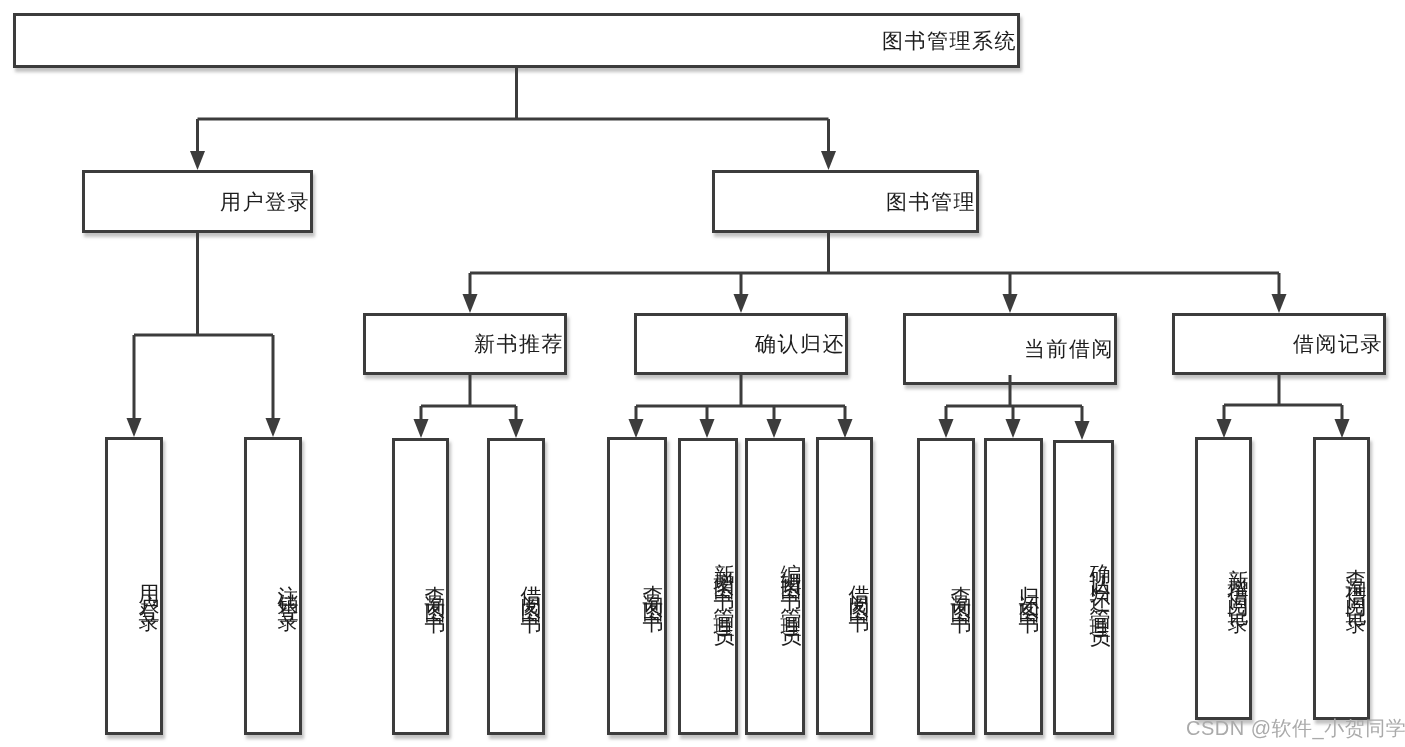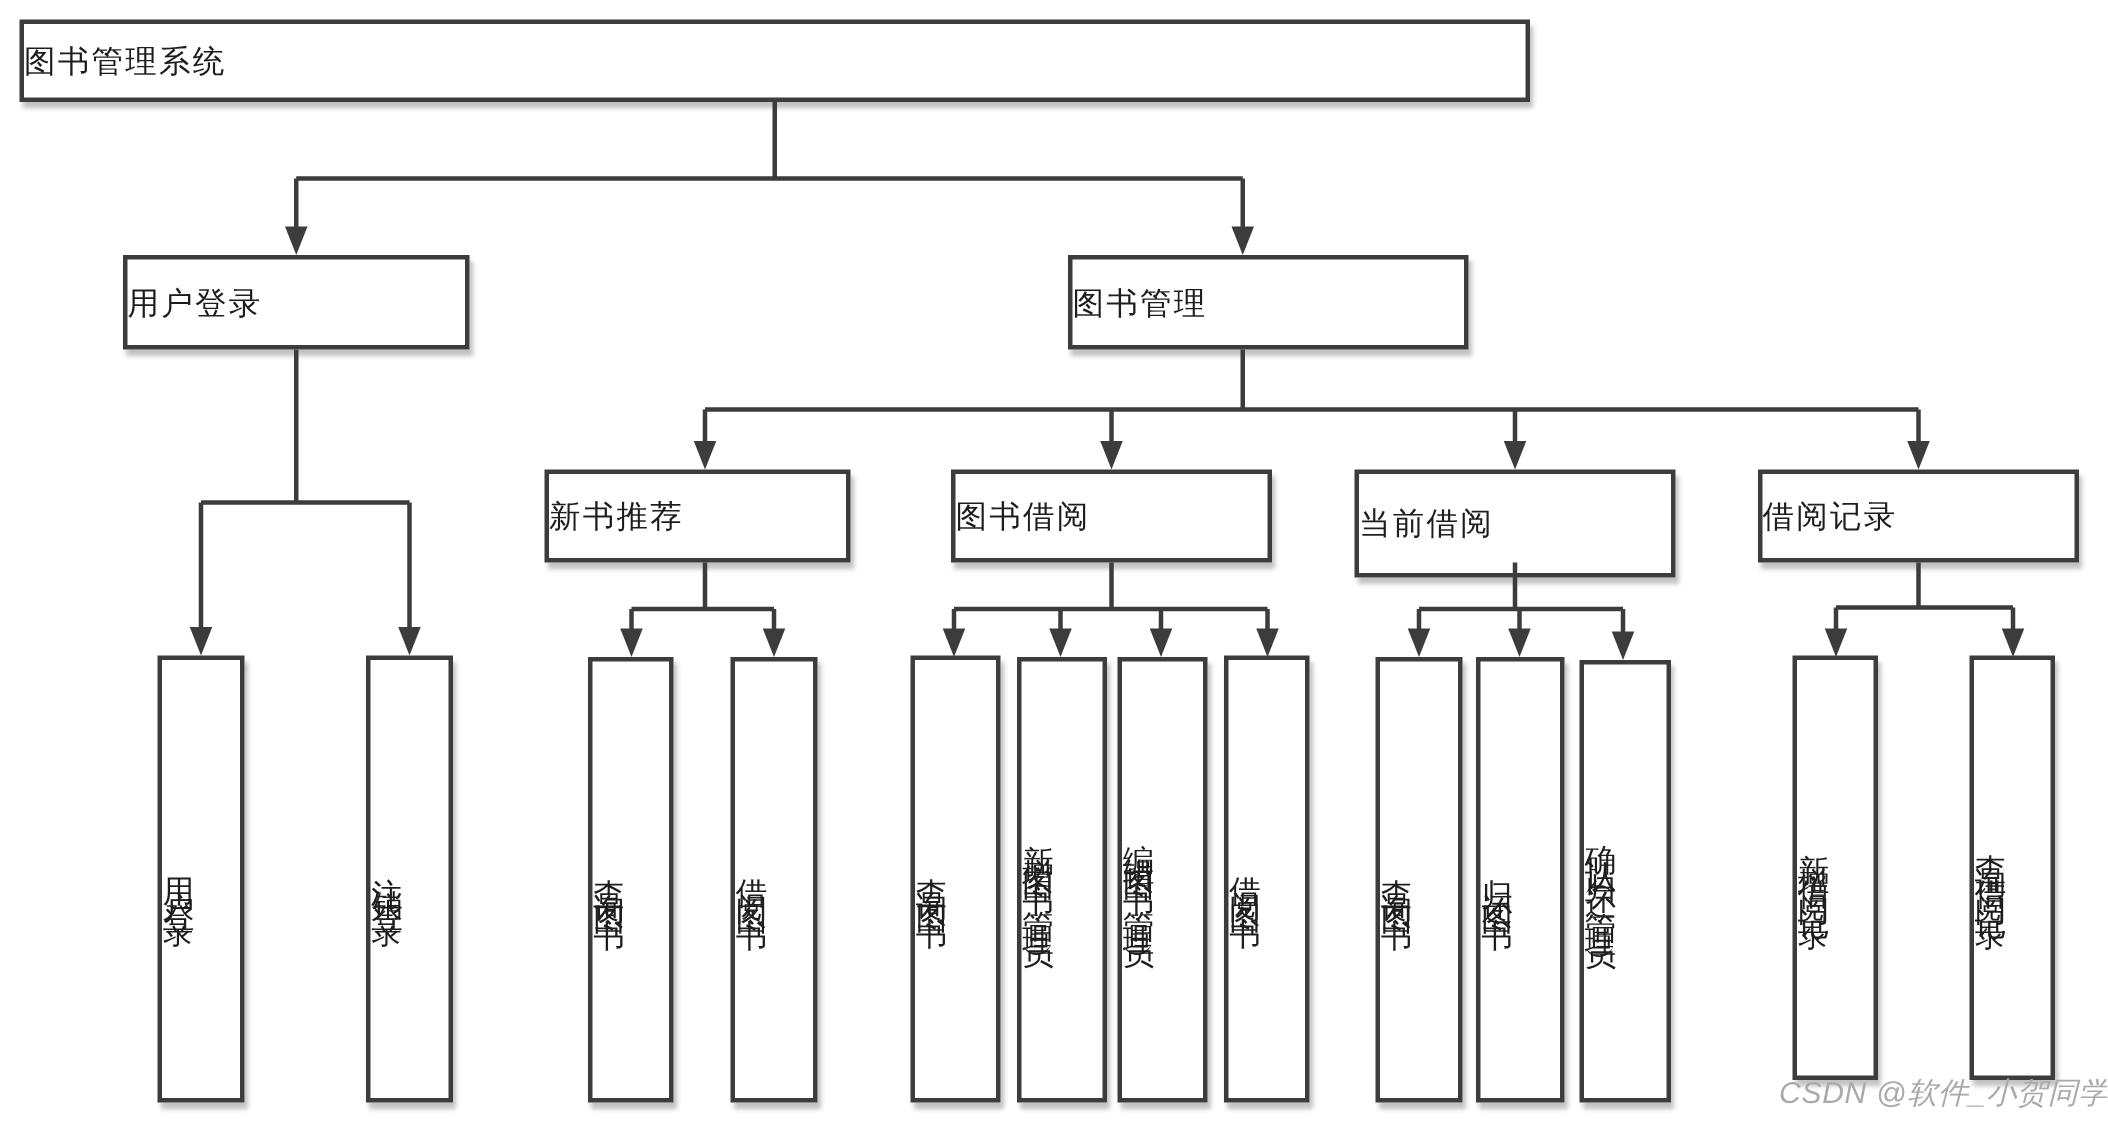--- a/index.html
+++ b/index.html
@@ -2,34 +2,34 @@
 <html><head>
 <meta charset="utf-8">
 <style>
   html,body{margin:0;padding:0;background:#ffffff;}
   .canvas{
     position:relative;width:1405px;height:747px;background:#ffffff;
     font-family:"Liberation Sans","DejaVu Sans",sans-serif;overflow:hidden;
   }
   .box{
     position:absolute;box-sizing:border-box;background:#ffffff;
-    border:3px solid #3c3c3c;display:flex;align-items:center;justify-content:flex-start;
+    border:3px solid #3c3c3c;display:flex;align-items:center;justify-content:flex-end;
     color:#1d1d1d;box-shadow:2px 4px 3px rgba(80,80,80,0.35);
   }
   .hbox{font-size:21px;letter-spacing:1.5px;white-space:nowrap;}
   .vtext{
     writing-mode:vertical-rl;text-orientation:mixed;
     font-size:21px;letter-spacing:9px;line-height:1;
   }
   svg.wires{position:absolute;left:0;top:0;pointer-events:none;}
   .wire{stroke:#3c3c3c;stroke-width:3;fill:none;}
   .arrow{fill:#3c3c3c;stroke:none;}
   .watermark{
     position:absolute;left:1186px;top:715px;font-size:20px;
-    color:#aaaaaa;letter-spacing:0.5px;white-space:nowrap;font-style:italic;
+    color:#aaaaaa;letter-spacing:0.5px;white-space:nowrap;
   }
 </style>
 </head>
 <body>
 
 <div class="canvas">
 
   <div class="box hbox" style="left:13px;top:13px;width:1007px;height:55px">
     <span>图书管理系统</span>
   </div>
@@ -38,21 +38,21 @@
     <span>用户登录</span>
   </div>
   <div class="box hbox" style="left:712px;top:170px;width:267px;height:63px">
     <span>图书管理</span>
   </div>
 
   <div class="box hbox" style="left:363px;top:313px;width:204px;height:62px">
     <span>新书推荐</span>
   </div>
   <div class="box hbox" style="left:634px;top:313px;width:214px;height:62px">
-    <span>图书借阅</span>
+    <span>确认归还</span>
   </div>
   <div class="box hbox" style="left:903px;top:313px;width:214px;height:72px">
     <span>当前借阅</span>
   </div>
   <div class="box hbox" style="left:1172px;top:313px;width:214px;height:62px">
     <span>借阅记录</span>
   </div>
 
   <div class="box" style="left:105px;top:437px;width:58px;height:298px">
     <span class="vtext">用户登录</span>

